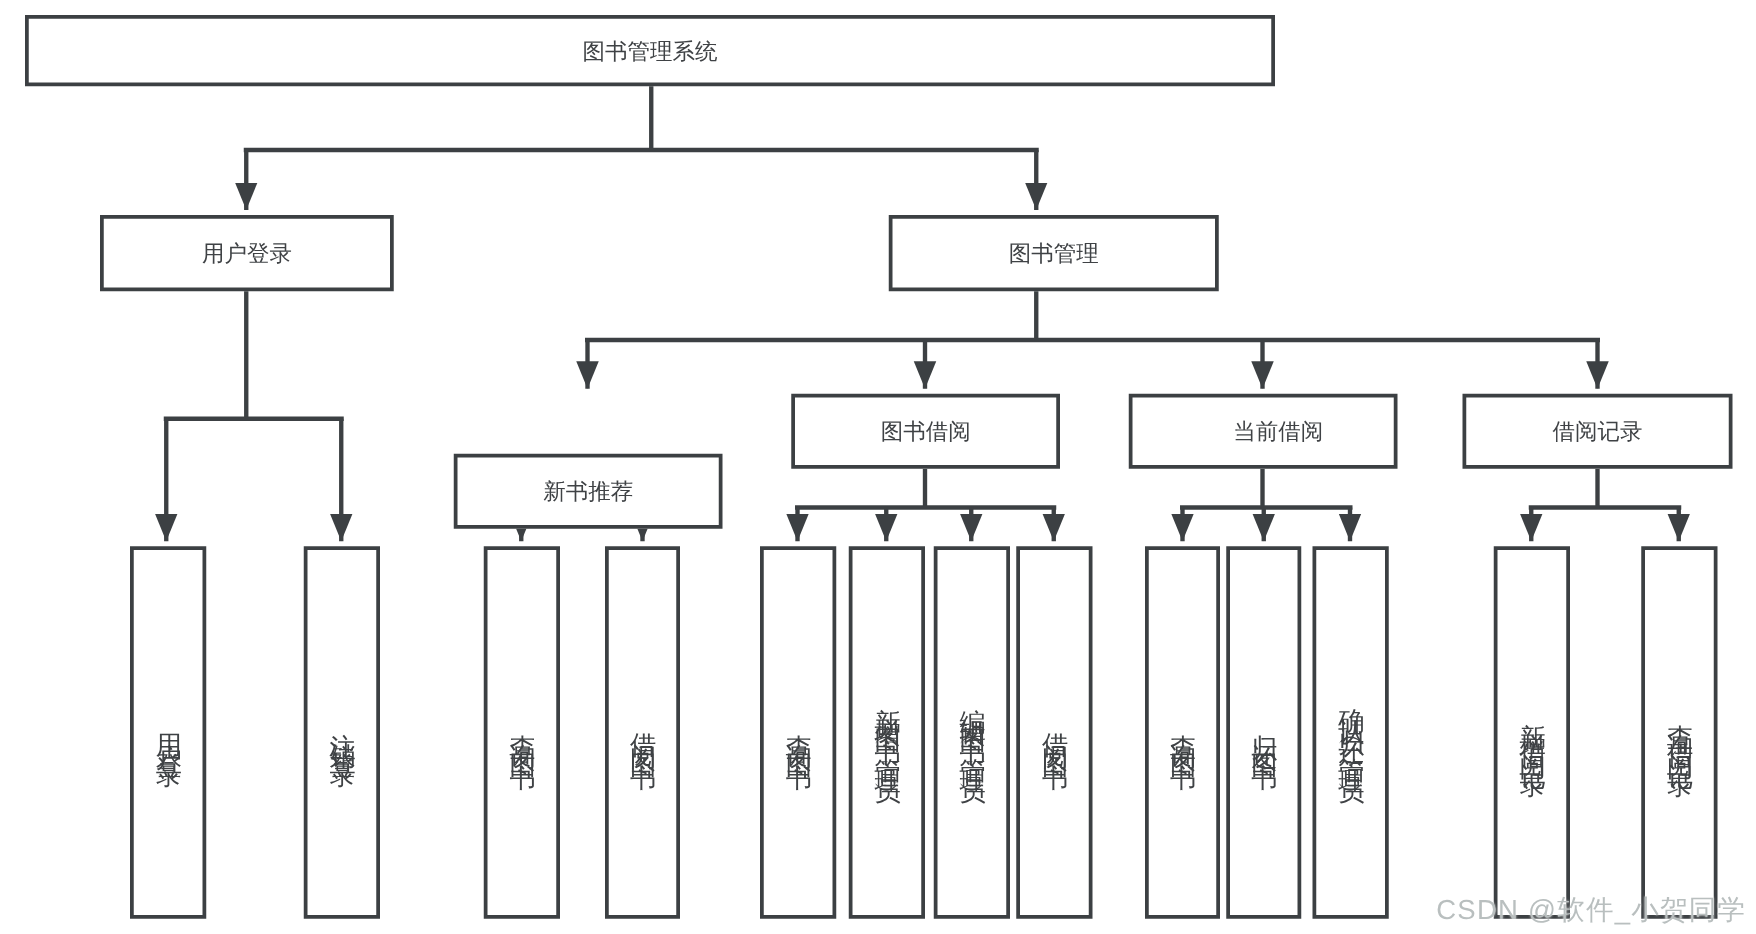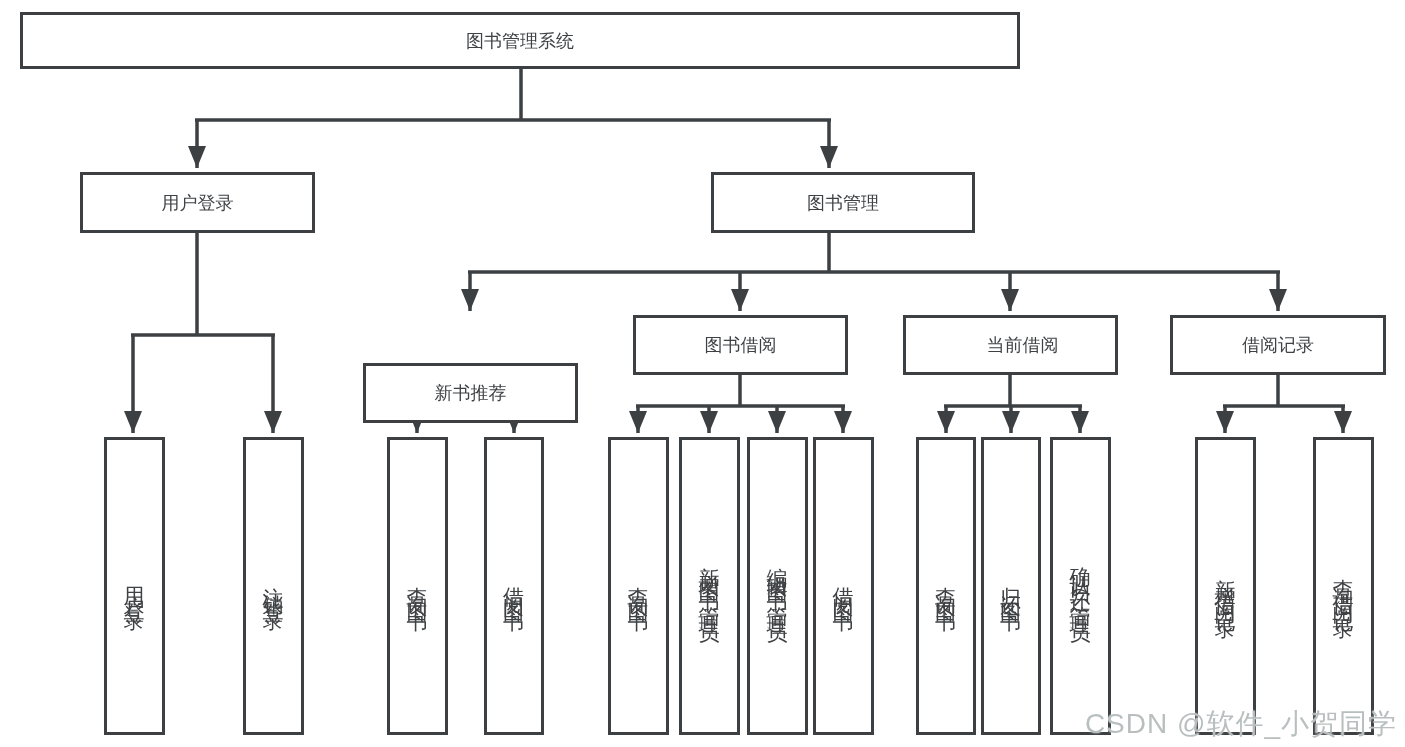--- a/index.html
+++ b/index.html
@@ -4,21 +4,21 @@
 <style>
   html,body{margin:0;padding:0;background:#ffffff;}
   .canvas{position:relative;width:1405px;height:747px;background:#ffffff;overflow:hidden;
           font-family:"Liberation Sans","DejaVu Sans",sans-serif;}
   svg.wires{position:absolute;left:0;top:0;z-index:1;}
   .box{position:absolute;box-sizing:border-box;border:3px solid #3c4043;background:#ffffff;
        display:flex;align-items:center;justify-content:center;
        color:#3f4245;font-size:18px;z-index:2;white-space:nowrap;}
   .vbox{writing-mode:vertical-rl;text-orientation:mixed;font-size:21px;letter-spacing:8px;
         line-height:1;white-space:normal;}
-  .watermark{position:absolute;right:8px;bottom:4px;z-index:5;font-size:28px;
+  .watermark{position:absolute;right:8px;bottom:4px;z-index:5;font-size:22px;
              color:#b9bfbf;text-shadow:0 0 2px #ffffff;letter-spacing:1px;}
 </style>
 </head>
 <body>
 
 <div class="canvas">
 
   <svg class="wires" width="1405" height="747" viewBox="0 0 1405 747">
     <defs>
       <marker id="arrow" markerUnits="userSpaceOnUse" markerWidth="24" markerHeight="20" viewBox="0 0 24 20" refX="22" refY="10" orient="auto">

